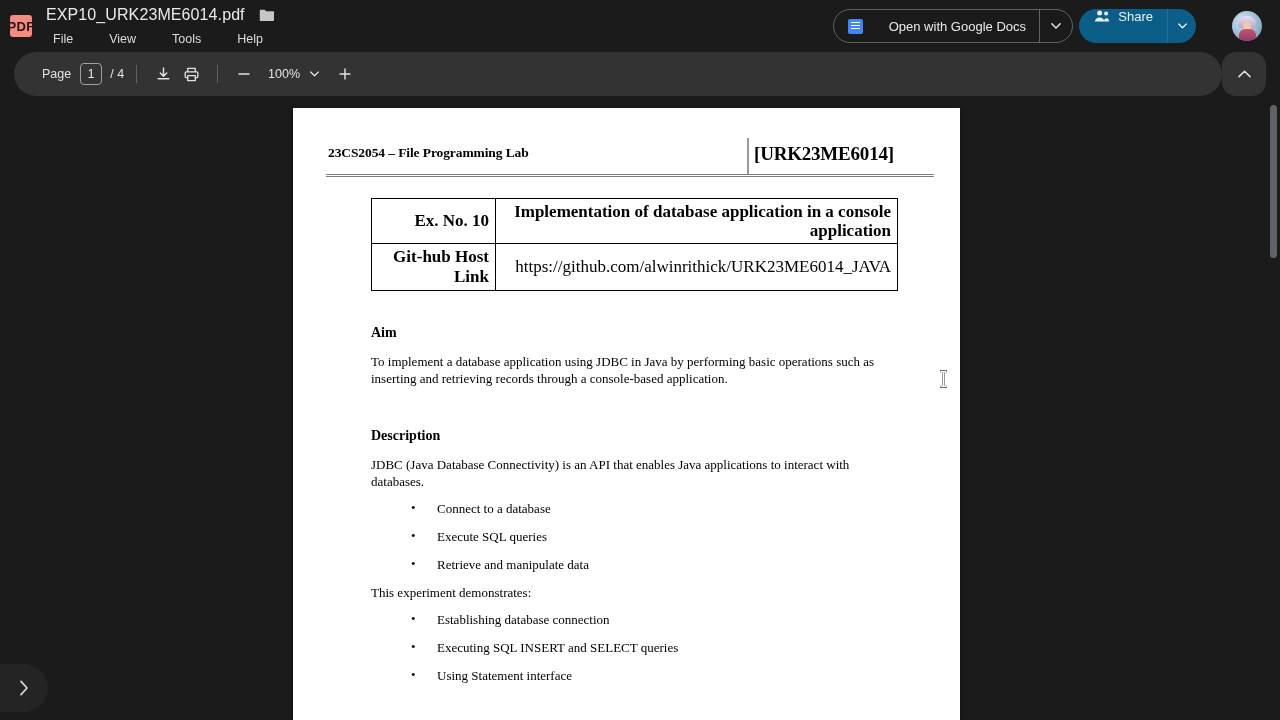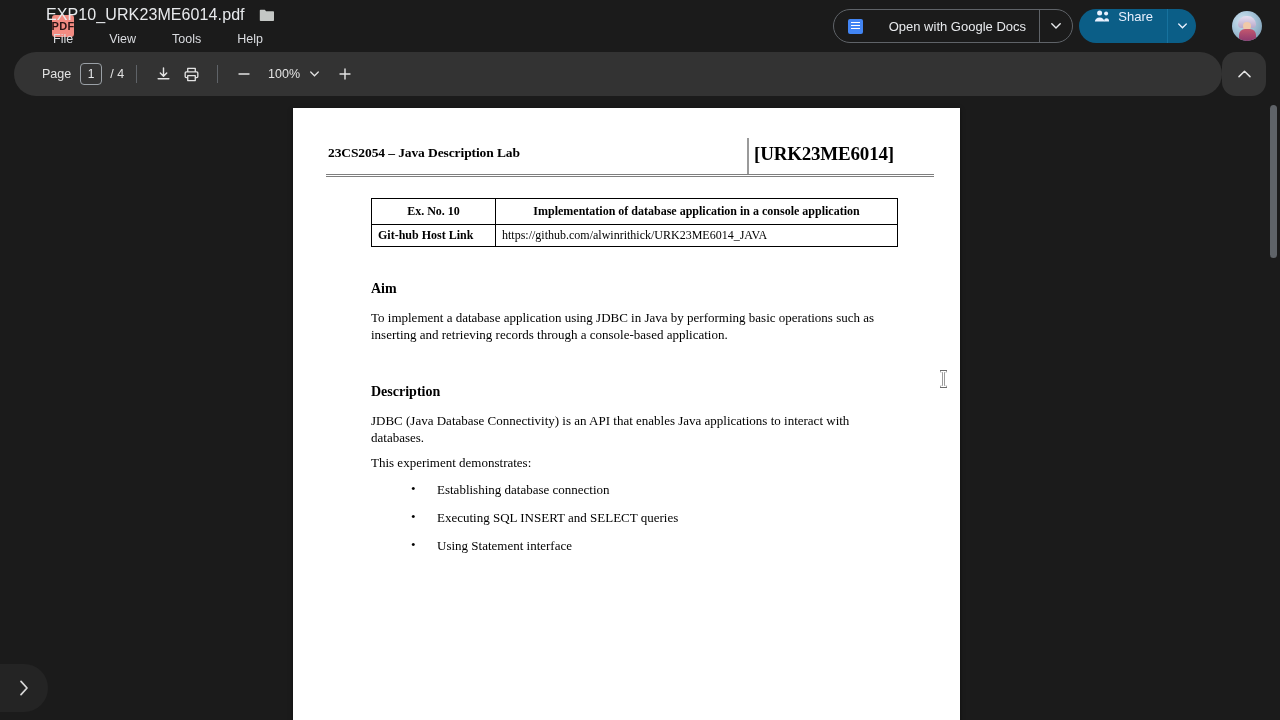--- a/index.html
+++ b/index.html
@@ -14,23 +14,22 @@
   #topbar {
     position: absolute; left: 0; top: 0; width: 1280px; height: 52px;
     background: #1b1b1b;
     display: flex; align-items: center;
   }
   #pdf-icon {
     position: absolute; left: 10px; top: 15px;
     width: 22px; height: 22px; border-radius: 3px;
     background: #f28b82;
     display: flex; align-items: center; justify-content: center;
-    font-size: 11px; font-weight: bold; color: #2a1414;
+    font-size: 13px; font-weight: bold; color: #2a1414;
     letter-spacing: 0.3px;
-    margin-left: 42px;
   }
   #title-block { position: absolute; left: 46px; top: 4px; }
   #doc-title {
     font-size: 16px; color: #e8eaed; font-weight: 400;
     letter-spacing: 0.1px; line-height: 22px;
     display: inline-block; vertical-align: middle;
   }
   #folder-icon {
     display: inline-block; vertical-align: middle;
     margin-left: 10px; position: relative; top: -1px;
@@ -180,21 +179,21 @@
   }
 
   
   #info-table {
     margin-top: 21px; margin-left: 45px;
     width: 527px; border-collapse: collapse;
     border: 1.5px solid #000;
   }
   #info-table td {
     border: 1px solid #000; padding: 3px 6px;
-    font-size: 12px; vertical-align: middle;
+    font-size: 17px; vertical-align: middle; text-align: right;
   }
   .cell-key {
     width: 124px; text-align: center; font-weight: bold;
   }
   .cell-key.left { text-align: left; font-size: 11.5px; padding-left: 7px; }
   .cell-title {
     text-align: center; font-weight: bold; font-size: 15px;
     line-height: 19px; padding: 5px 8px;
   }
   .cell-date { text-align: center; font-weight: bold; font-size: 14px; }
@@ -358,21 +357,21 @@
     <path d="M1 6.6 L6.5 1.2 L12 6.6" stroke="#e3e3e3" stroke-width="1.5" fill="none" stroke-linecap="round" stroke-linejoin="round"></path>
   </svg>
 </div>
 
 <div id="viewer">
 
   <div id="page">
     <div id="page-inner">
 
       <div id="doc-header">
-        <div id="hdr-left">23CS2054 – Java Description Lab</div>
+        <div id="hdr-left">23CS2054 – File Programming Lab</div>
         <div id="hdr-divider"></div>
         <div id="hdr-right">[URK23ME6014]</div>
       </div>
 
       <table id="info-table">
         <tbody>
             <tr>
           <td class="cell-key">Ex. No. 10</td>
           <td class="cell-title">Implementation of database application in a console application</td>
         </tr>
@@ -382,20 +381,25 @@
         </tr>
       </tbody>
         </table>
 
       <div class="sec-heading">Aim</div>
       <div class="sec-para">To implement a database application using JDBC in Java by performing basic operations such as inserting and retrieving records through a console-based application.</div>
 
       <div class="sec-heading" style="margin-top:41px;">Description</div>
       <div class="sec-para">JDBC (Java Database Connectivity) is an API that enables Java applications to interact with databases.</div>
 
+      <ul class="doc-list">
+        <li>Connect to a database</li>
+        <li>Execute SQL queries</li>
+        <li>Retrieve and manipulate data</li>
+      </ul>
 
       <div class="sec-para" style="margin-top:8px;">This experiment demonstrates:</div>
 
       <ul class="doc-list">
         <li>Establishing database connection</li>
         <li>Executing SQL INSERT and SELECT queries</li>
         <li>Using Statement interface</li>
       </ul>
 
     </div>

